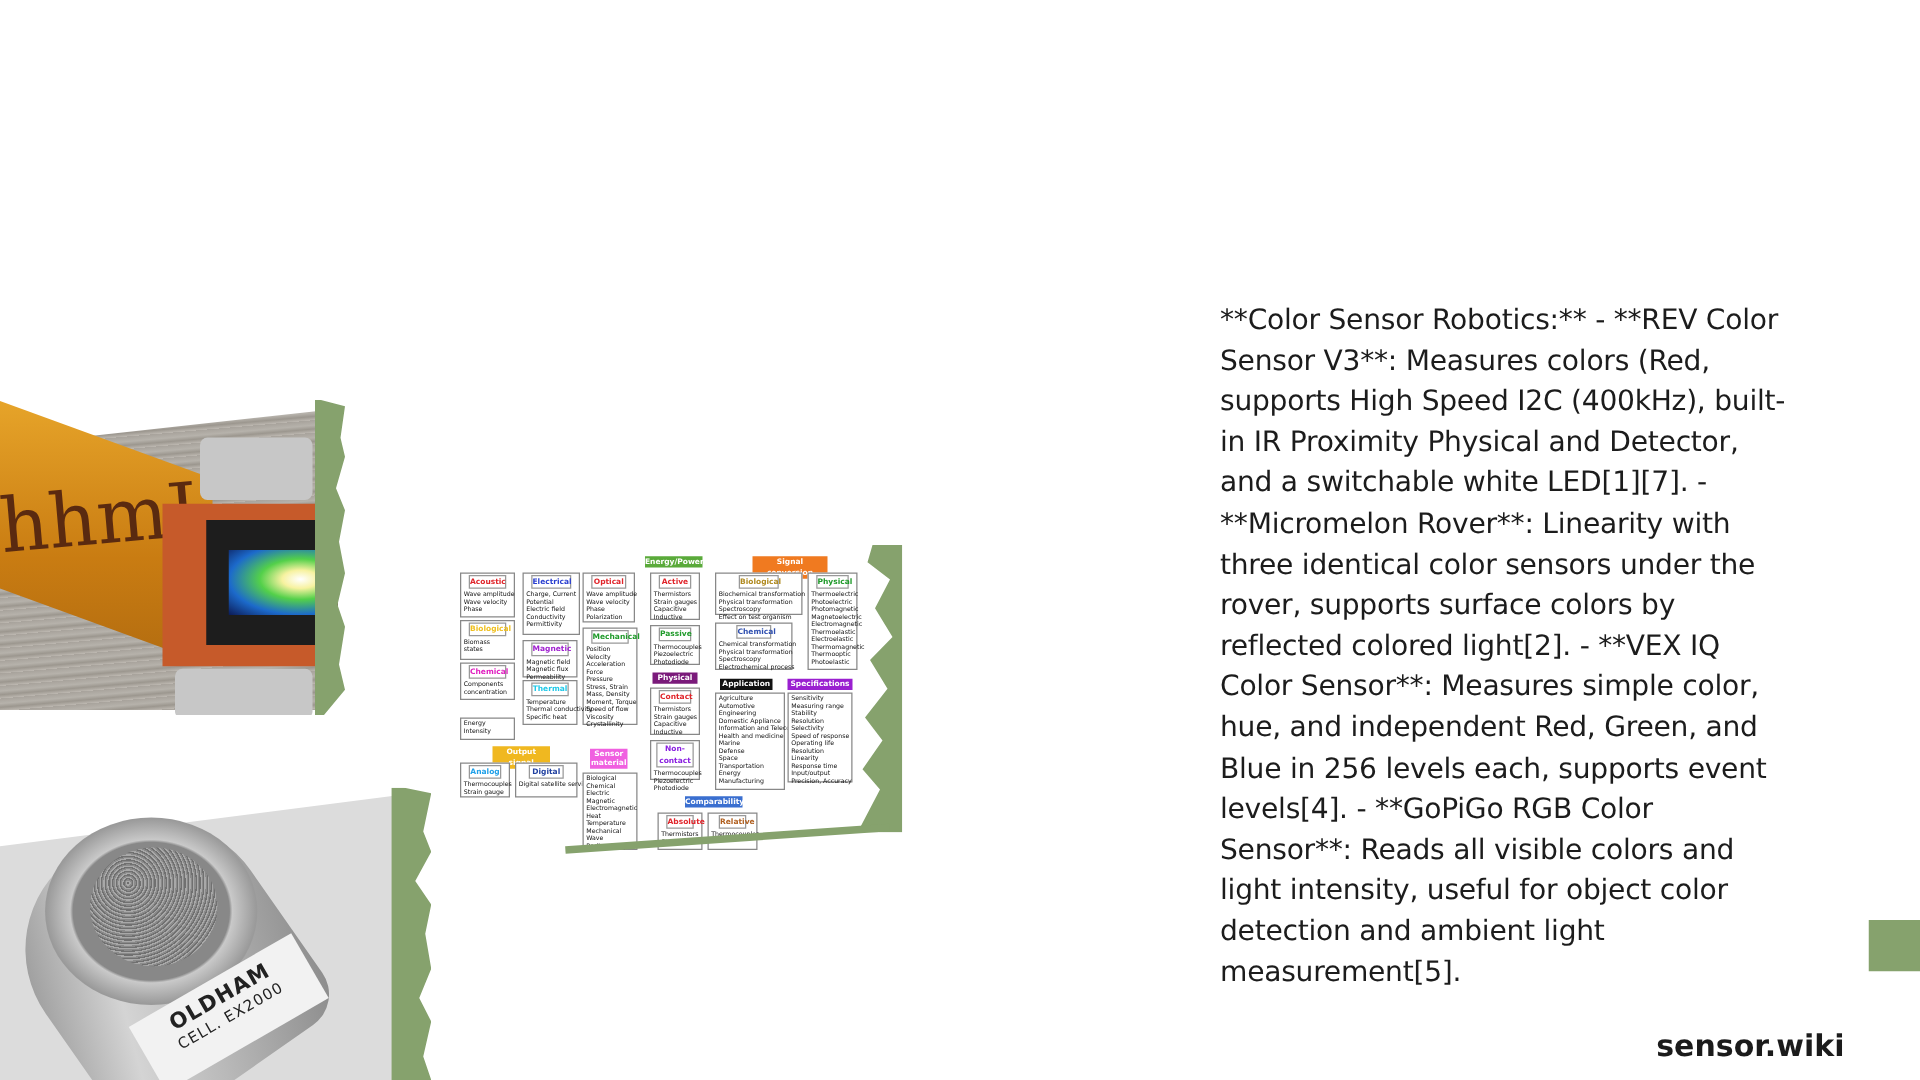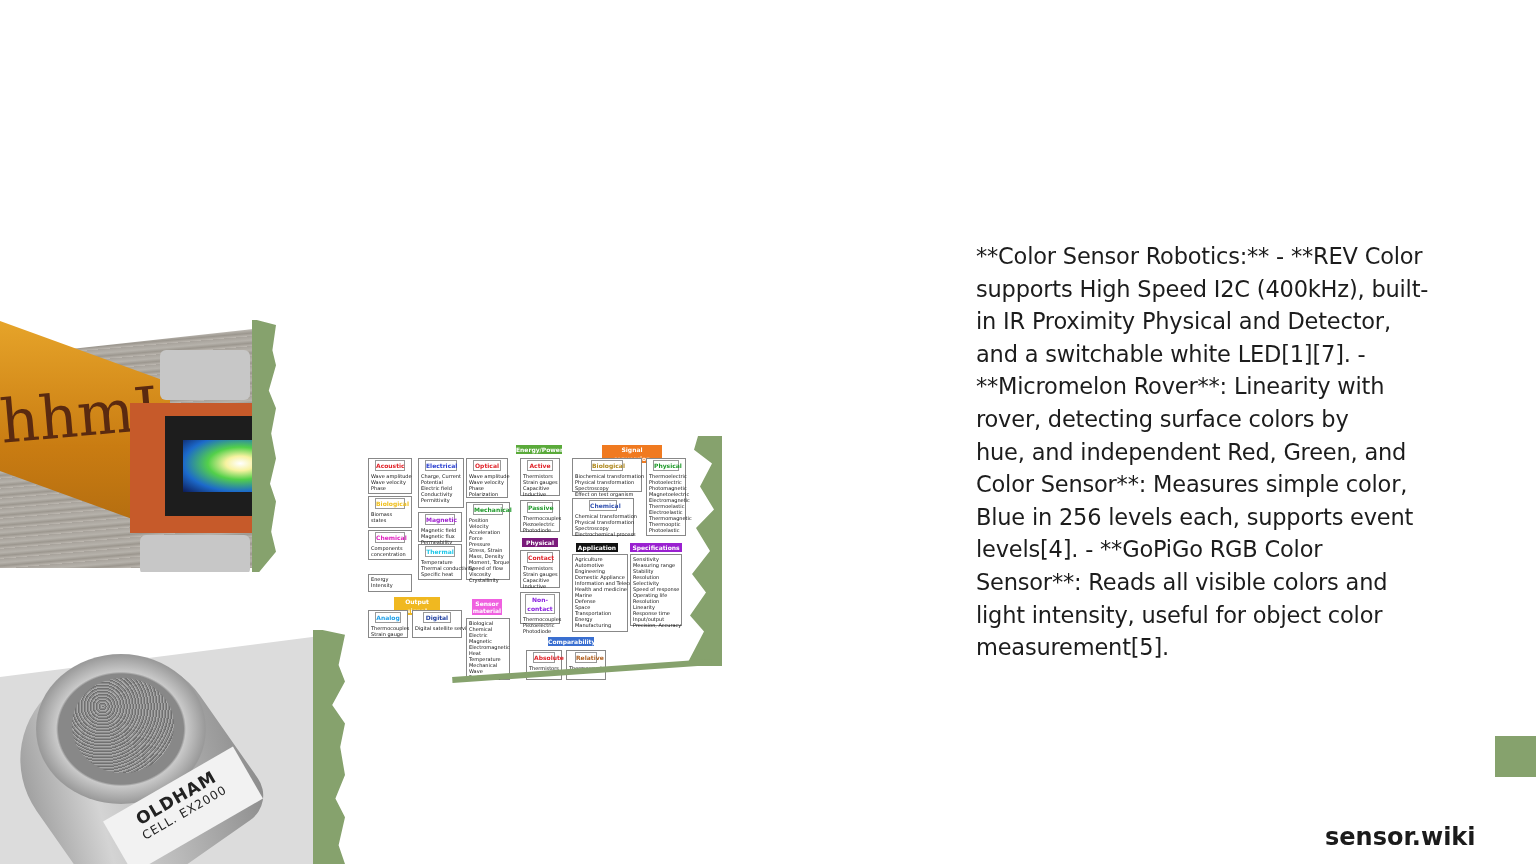--- a/index.html
+++ b/index.html
@@ -257,28 +257,32 @@
     <div class="tag outline" style="position:static;color:#b06020;margin:0 6px 2px;">Relative</div>
     <span class="item">Thermocouples</span>
   </div>
 
   <div class="edge"></div>
   <div class="bottom-edge"></div>
 </div>
 
 <div class="abs body-text">
   <span class="line">**Color Sensor Robotics:** - **REV Color</span>
+  <span class="line">Sensor V3**: Measures colors (Red,</span>
   <span class="line">supports High Speed I2C (400kHz), built-</span>
   <span class="line">in IR Proximity Physical and Detector,</span>
   <span class="line">and a switchable white LED[1][7]. -</span>
   <span class="line">**Micromelon Rover**: Linearity with</span>
-  <span class="line">rover, detecting surface colors by</span>
+  <span class="line">three identical color sensors under the</span>
+  <span class="line">rover, supports surface colors by</span>
+  <span class="line">reflected colored light[2]. - **VEX IQ</span>
+  <span class="line">Color Sensor**: Measures simple color,</span>
   <span class="line">hue, and independent Red, Green, and</span>
-  <span class="line">Color Sensor**: Measures simple color,</span>
   <span class="line">Blue in 256 levels each, supports event</span>
   <span class="line">levels[4]. - **GoPiGo RGB Color</span>
   <span class="line">Sensor**: Reads all visible colors and</span>
   <span class="line">light intensity, useful for object color</span>
+  <span class="line">detection and ambient light</span>
   <span class="line">measurement[5].</span>
 </div>
 
 <div class="abs green green-square"></div>
 <div class="abs brand">sensor.wiki</div>
 
 </body></html>

